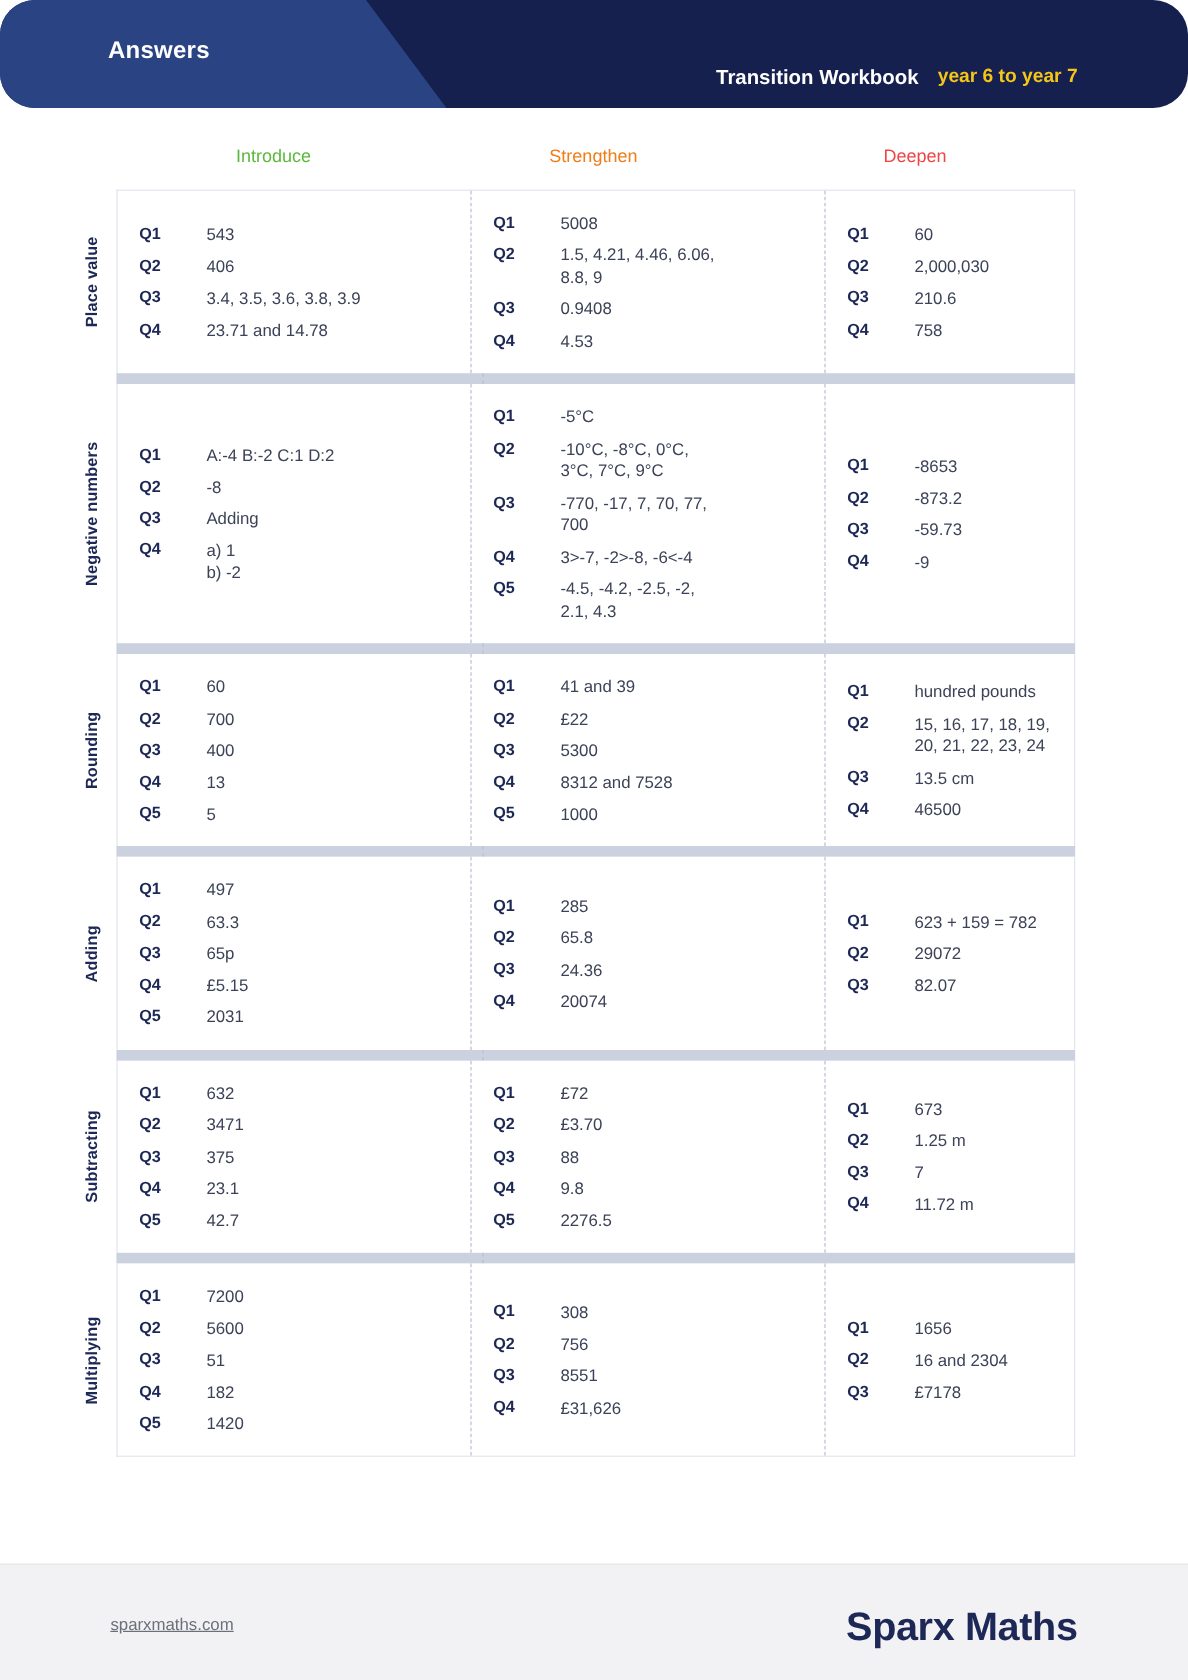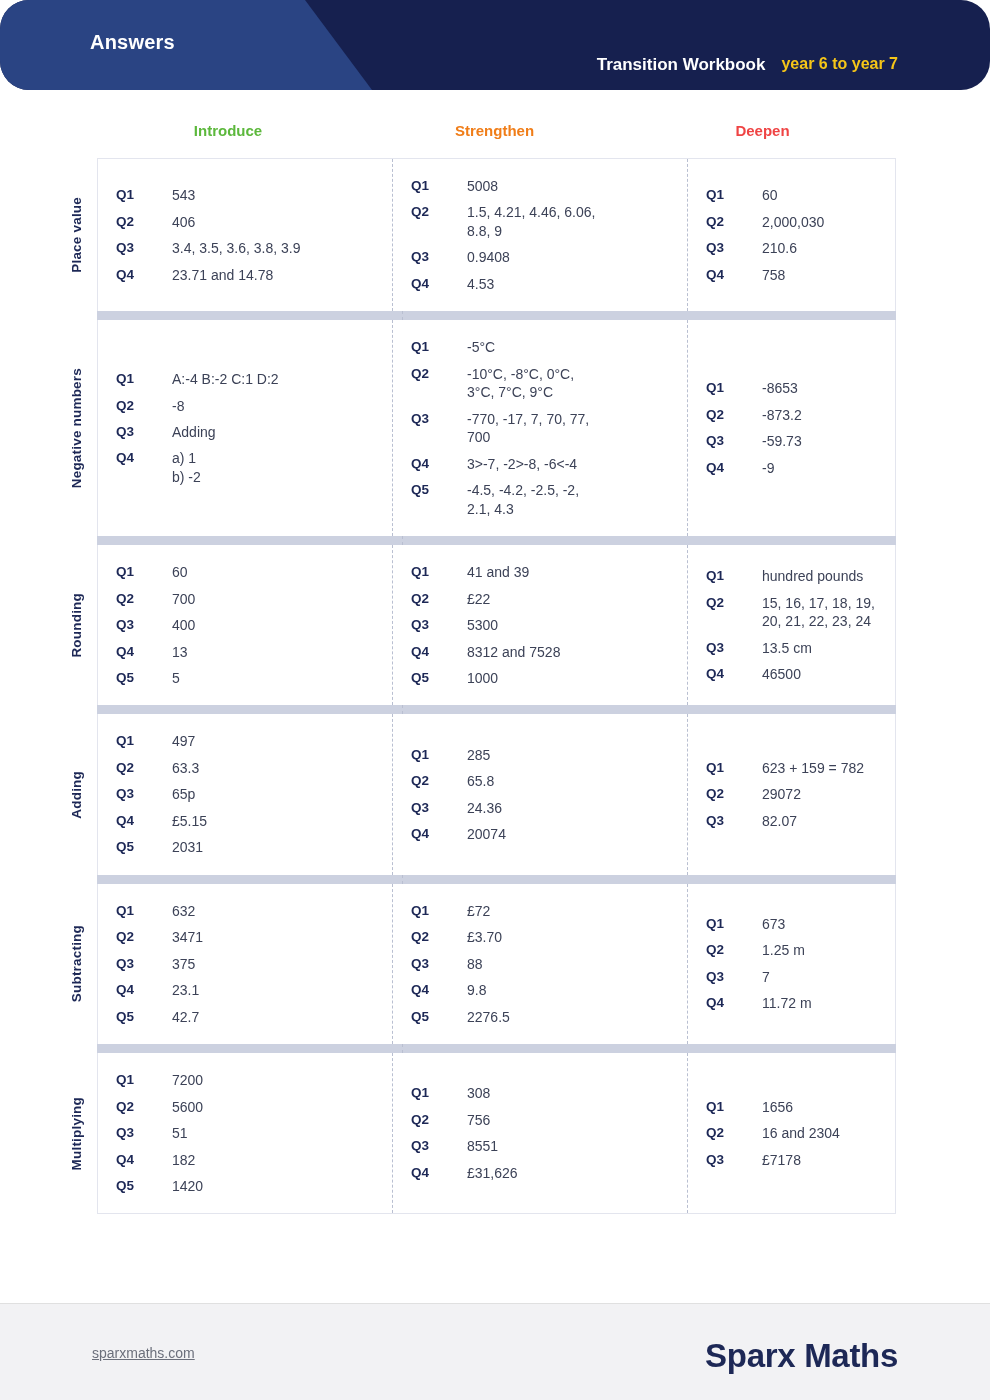--- a/index.html
+++ b/index.html
@@ -66,21 +66,21 @@
   .colheads {
     position: absolute;
     left: 0;
     top: 122px;
     width: 990px;
     height: 32px;
   }
   .colhead {
     position: absolute;
     font-size: 15px;
-    font-weight: bold;
+    font-weight: normal;
     text-align: center;
   }
   .colhead.introduce { left: 98px; width: 260px; color: #5cb83c; }
   .colhead.strengthen { left: 362px; width: 265px; color: #f07d18; }
   .colhead.deepen { left: 630px; width: 265px; color: #ef4444; }
 
   
   .table {
     position: absolute;
     left: 56px;

